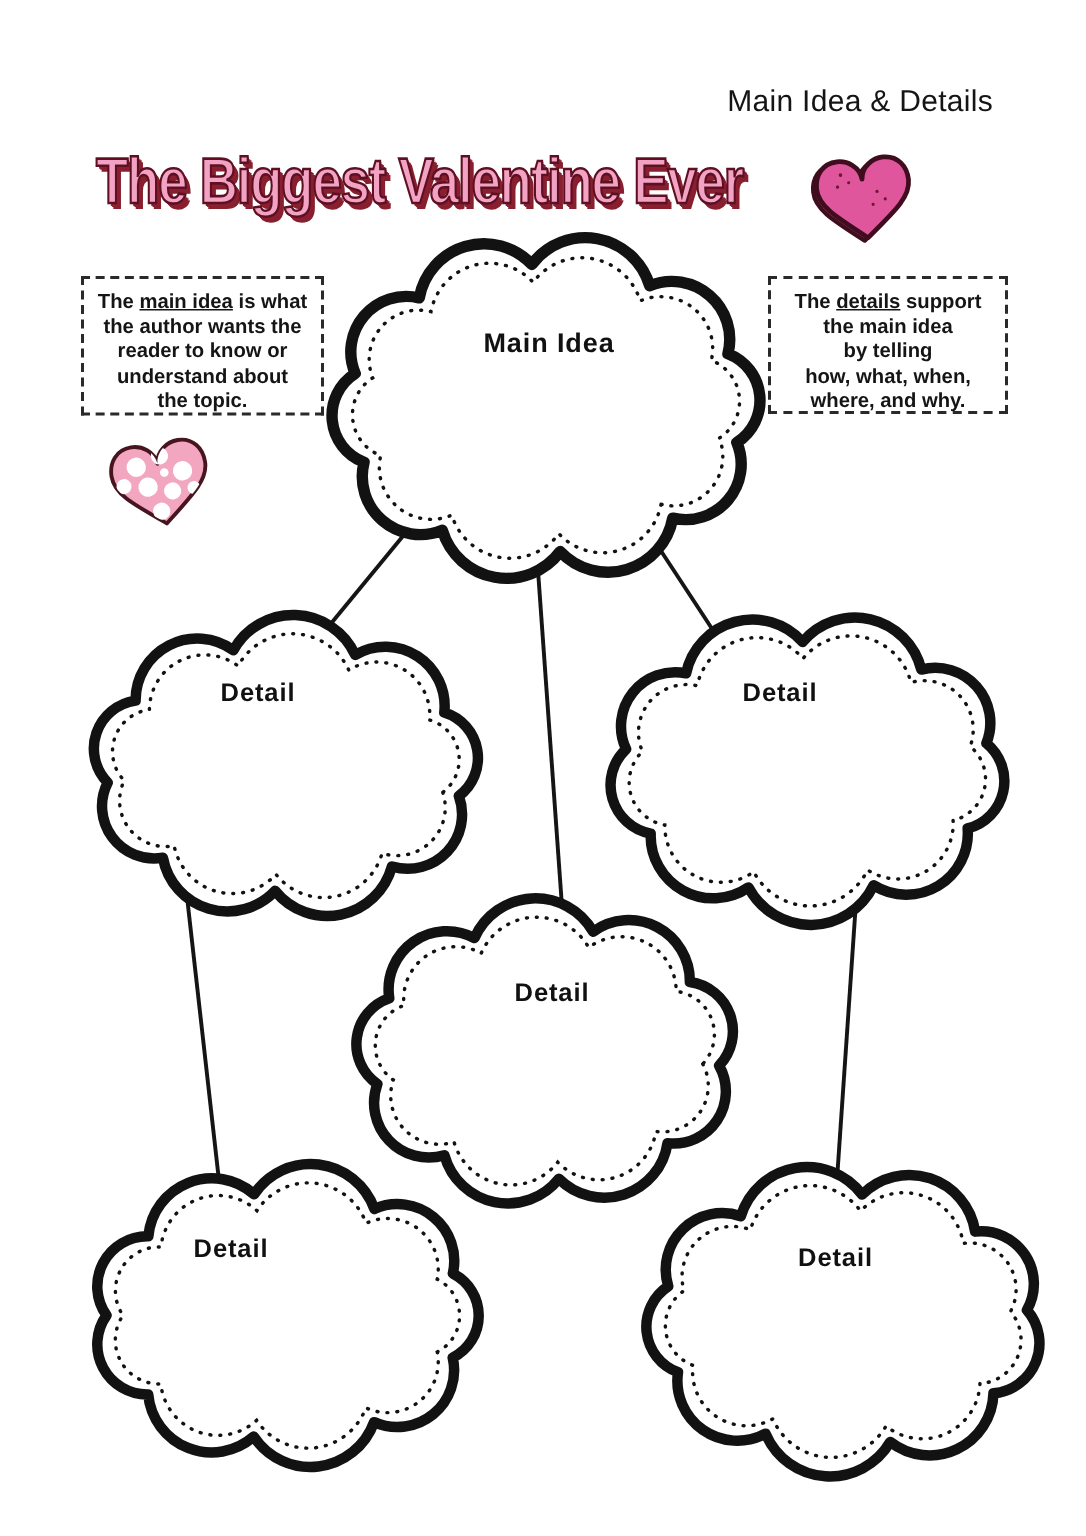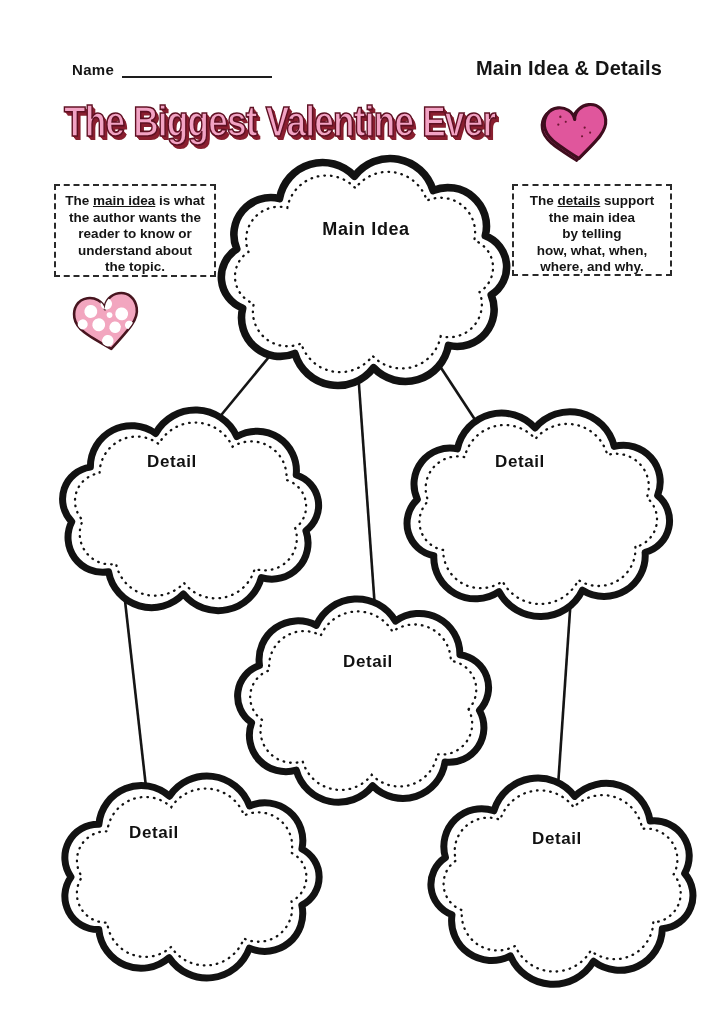--- a/index.html
+++ b/index.html
@@ -4,21 +4,21 @@
 <style>
   html,body{margin:0;padding:0;background:#ffffff;}
   .page{
     position:relative;width:724px;height:1024px;background:#ffffff;overflow:hidden;
     font-family:"Liberation Sans",sans-serif;color:#151515;
   }
   
   .name-row{position:absolute;left:72px;top:60px;display:flex;align-items:flex-end;}
   .name-label{font-size:15px;font-weight:600;letter-spacing:.3px;}
   .name-line{display:inline-block;width:150px;height:16px;border-bottom:2px solid #1d1d1d;margin-left:8px;}
-  .topic{position:absolute;right:62px;top:57px;font-size:20px;font-weight:700;letter-spacing:.2px;}
+  .topic{position:absolute;right:62px;top:57px;font-size:20px;font-weight:400;letter-spacing:.2px;}
   
   .title{
     position:absolute;left:64px;top:97px;margin:0;white-space:nowrap;
     font-size:43px;font-weight:700;letter-spacing:-1px;
     color:#f2a3c4;
     -webkit-text-stroke:1.7px #5e1022;
     text-shadow:1px 1px 0 #8a1f30,2px 2px 0 #8a1f30,3px 3px 0 #8a1f30,4px 4px 0 #86202e;
     transform:scaleX(.82);transform-origin:left top;
   }
   
@@ -40,24 +40,20 @@
     font-weight:700;color:#111;letter-spacing:.6px;white-space:nowrap;
   }
   .cloud-label.main{font-size:18px;}
   .cloud-label.detail{font-size:17px;}
 </style>
 </head>
 <body>
 
 <div class="page">
 
-  <div class="name-row">
-    <span class="name-label">Name</span>
-    <span class="name-line"></span>
-  </div>
   <div class="topic">Main Idea &amp; Details</div>
 
   <h1 class="title">The Biggest Valentine Ever</h1>
 
   <svg class="title-heart" viewBox="0 0 100 92">
     <path d="M50 28 C49 16 38 9 28 9 C14 9 6 20 6 33 C6 49 20 60 50 84 C80 60 94 49 94 33 C94 20 86 9 72 9 C62 9 51 16 50 28 Z" transform="translate(-3.5,2.5)" fill="#e0569c" stroke="#3f0d1e" stroke-width="4" stroke-linejoin="round"></path>
     <path d="M50 28 C49 16 38 9 28 9 C14 9 6 20 6 33 C6 49 20 60 50 84 C80 60 94 49 94 33 C94 20 86 9 72 9 C62 9 51 16 50 28 Z" fill="#e0569c" stroke="#3f0d1e" stroke-width="4.5" stroke-linejoin="round"></path>
     <g fill="#6e1733">
       <circle cx="30" cy="22" r="1.7"></circle>
         <circle cx="37" cy="30" r="1.5"></circle>

